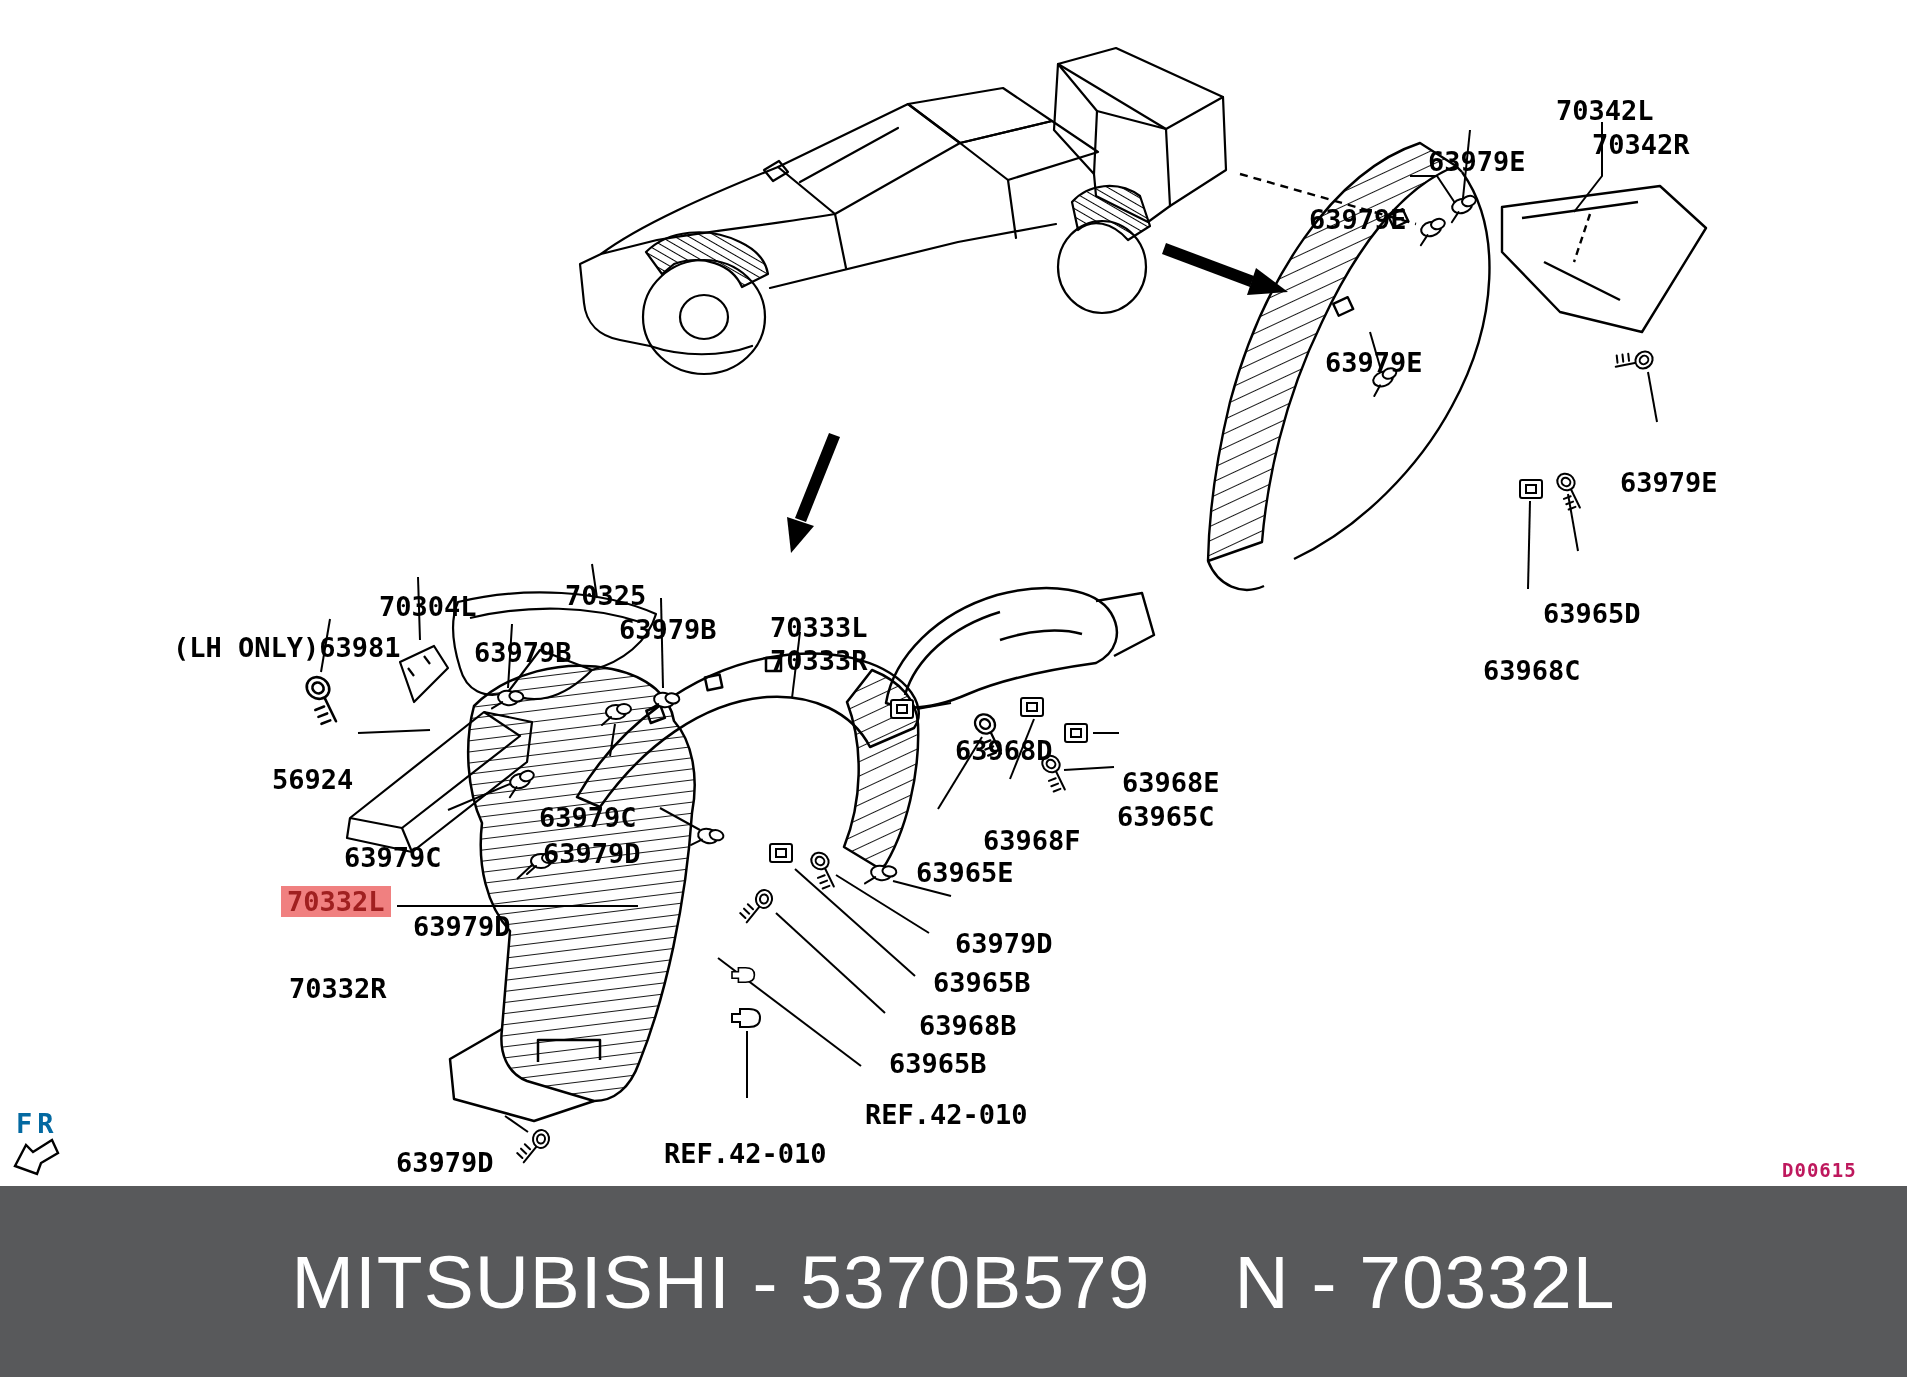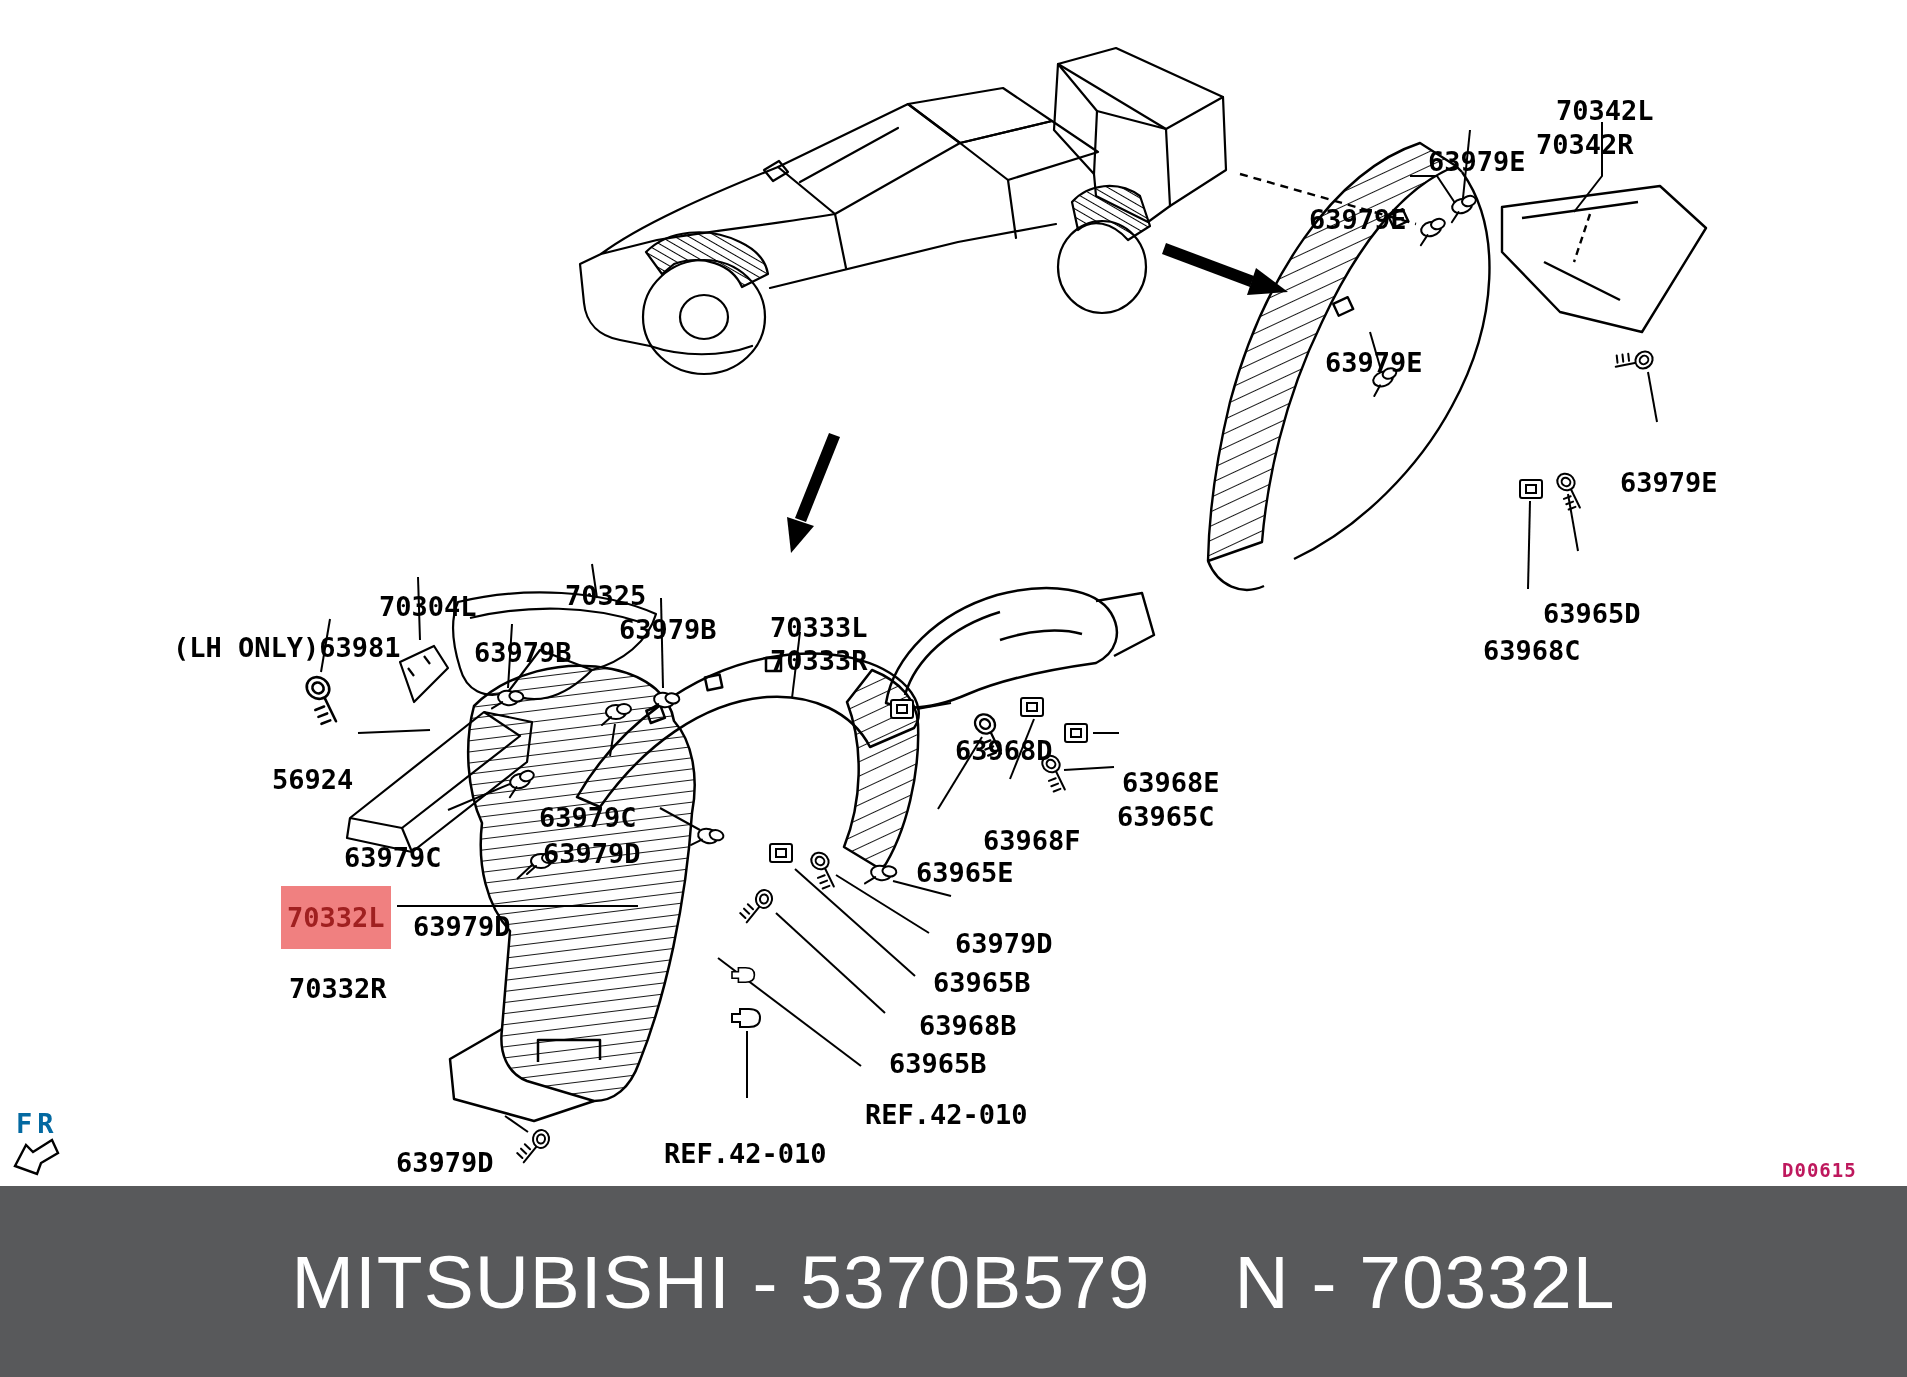--- a/index.html
+++ b/index.html
@@ -2,21 +2,21 @@
 <html style="--footer-bg: #58595b; --footer-text: #ffffff; --highlight-bg: #f08080; --highlight-text: #a02020;"><head>
 <meta charset="utf-8">
 <style>
   html,body{margin:0;padding:0;background:#fff;}
   .stage{position:relative;width:1907px;height:1377px;background:#fff;overflow:hidden;
          font-family:"DejaVu Sans Mono",monospace;}
   .art{position:absolute;left:0;top:0;}
   .lbl{position:absolute;font:600 27px "DejaVu Sans Mono",monospace;color:#000;
        white-space:nowrap;line-height:1;margin-top:45px;}
   .hl{background:var(--highlight-bg,#f08080);color:var(--highlight-text,#a02020);
-      padding:18px 6px;margin:-3px -6px;}
+      padding:2px 6px;margin:-3px -6px;}
   .fr{position:absolute;left:16px;top:1108px;font:700 27px "DejaVu Sans Mono",monospace;
       letter-spacing:5px;color:#0369a1;}
   .code{position:absolute;left:1782px;top:1159px;font:700 19px "DejaVu Sans Mono",monospace;
         color:#be185d;letter-spacing:1px;}
   .footer{position:absolute;left:0;top:1186px;width:1907px;height:191px;
           background:var(--footer-bg,#58595b);color:var(--footer-text,#fff);
           display:flex;align-items:center;justify-content:center;gap:84px;
           font:400 75px "Liberation Sans",sans-serif;letter-spacing:1px;}
 </style>
 </head>
@@ -185,27 +185,27 @@
       <use href="#screw" transform="translate(985,724) rotate(35) scale(1.15)"></use>
       <use href="#boxclip" transform="translate(1032,707)"></use>
       <use href="#boxclip" transform="translate(1076,733)"></use>
       <use href="#screw" transform="translate(1051,764) rotate(35)"></use>
     </g>
 
     <path d="M15,1166 L26,1145 L33,1152 L52,1140 L58,1153 L41,1163 L37,1174 Z" fill="#fff" stroke="#000" stroke-width="2.4"></path>
   </svg>
 
   <div class="lbl" style="left:1556px;top:52px">70342L</div>
-  <div class="lbl" style="left:1536px;top:86px">70342R</div>
+  <div class="lbl" style="left:1592px;top:86px">70342R</div>
   <div class="lbl" style="left:1428px;top:103px">63979E</div>
   <div class="lbl" style="left:1309px;top:161px">63979E</div>
   <div class="lbl" style="left:1325px;top:304px">63979E</div>
   <div class="lbl" style="left:1620px;top:424px">63979E</div>
   <div class="lbl" style="left:1543px;top:555px">63965D</div>
-  <div class="lbl" style="left:1483px;top:592px">63968C</div>
+  <div class="lbl" style="left:1483px;top:612px">63968C</div>
   <div class="lbl" style="left:379px;top:548px">70304L</div>
   <div class="lbl" style="left:173px;top:589px">(LH ONLY)63981</div>
   <div class="lbl" style="left:565px;top:537px">70325</div>
   <div class="lbl" style="left:474px;top:594px">63979B</div>
   <div class="lbl" style="left:619px;top:571px">63979B</div>
   <div class="lbl" style="left:770px;top:569px">70333L</div>
   <div class="lbl" style="left:770px;top:602px">70333R</div>
   <div class="lbl" style="left:272px;top:721px">56924</div>
   <div class="lbl" style="left:344px;top:799px">63979C</div>
   <div class="lbl" style="left:539px;top:759px">63979C</div>

